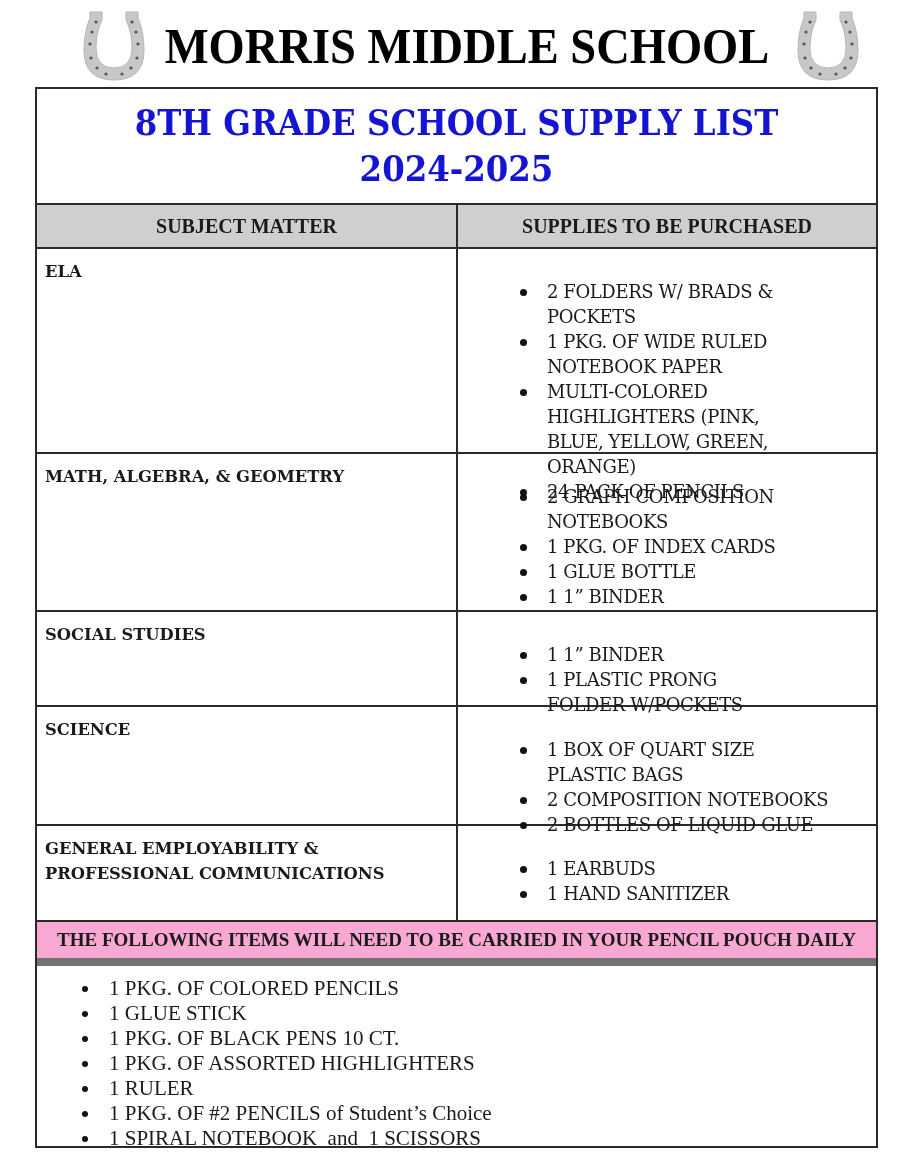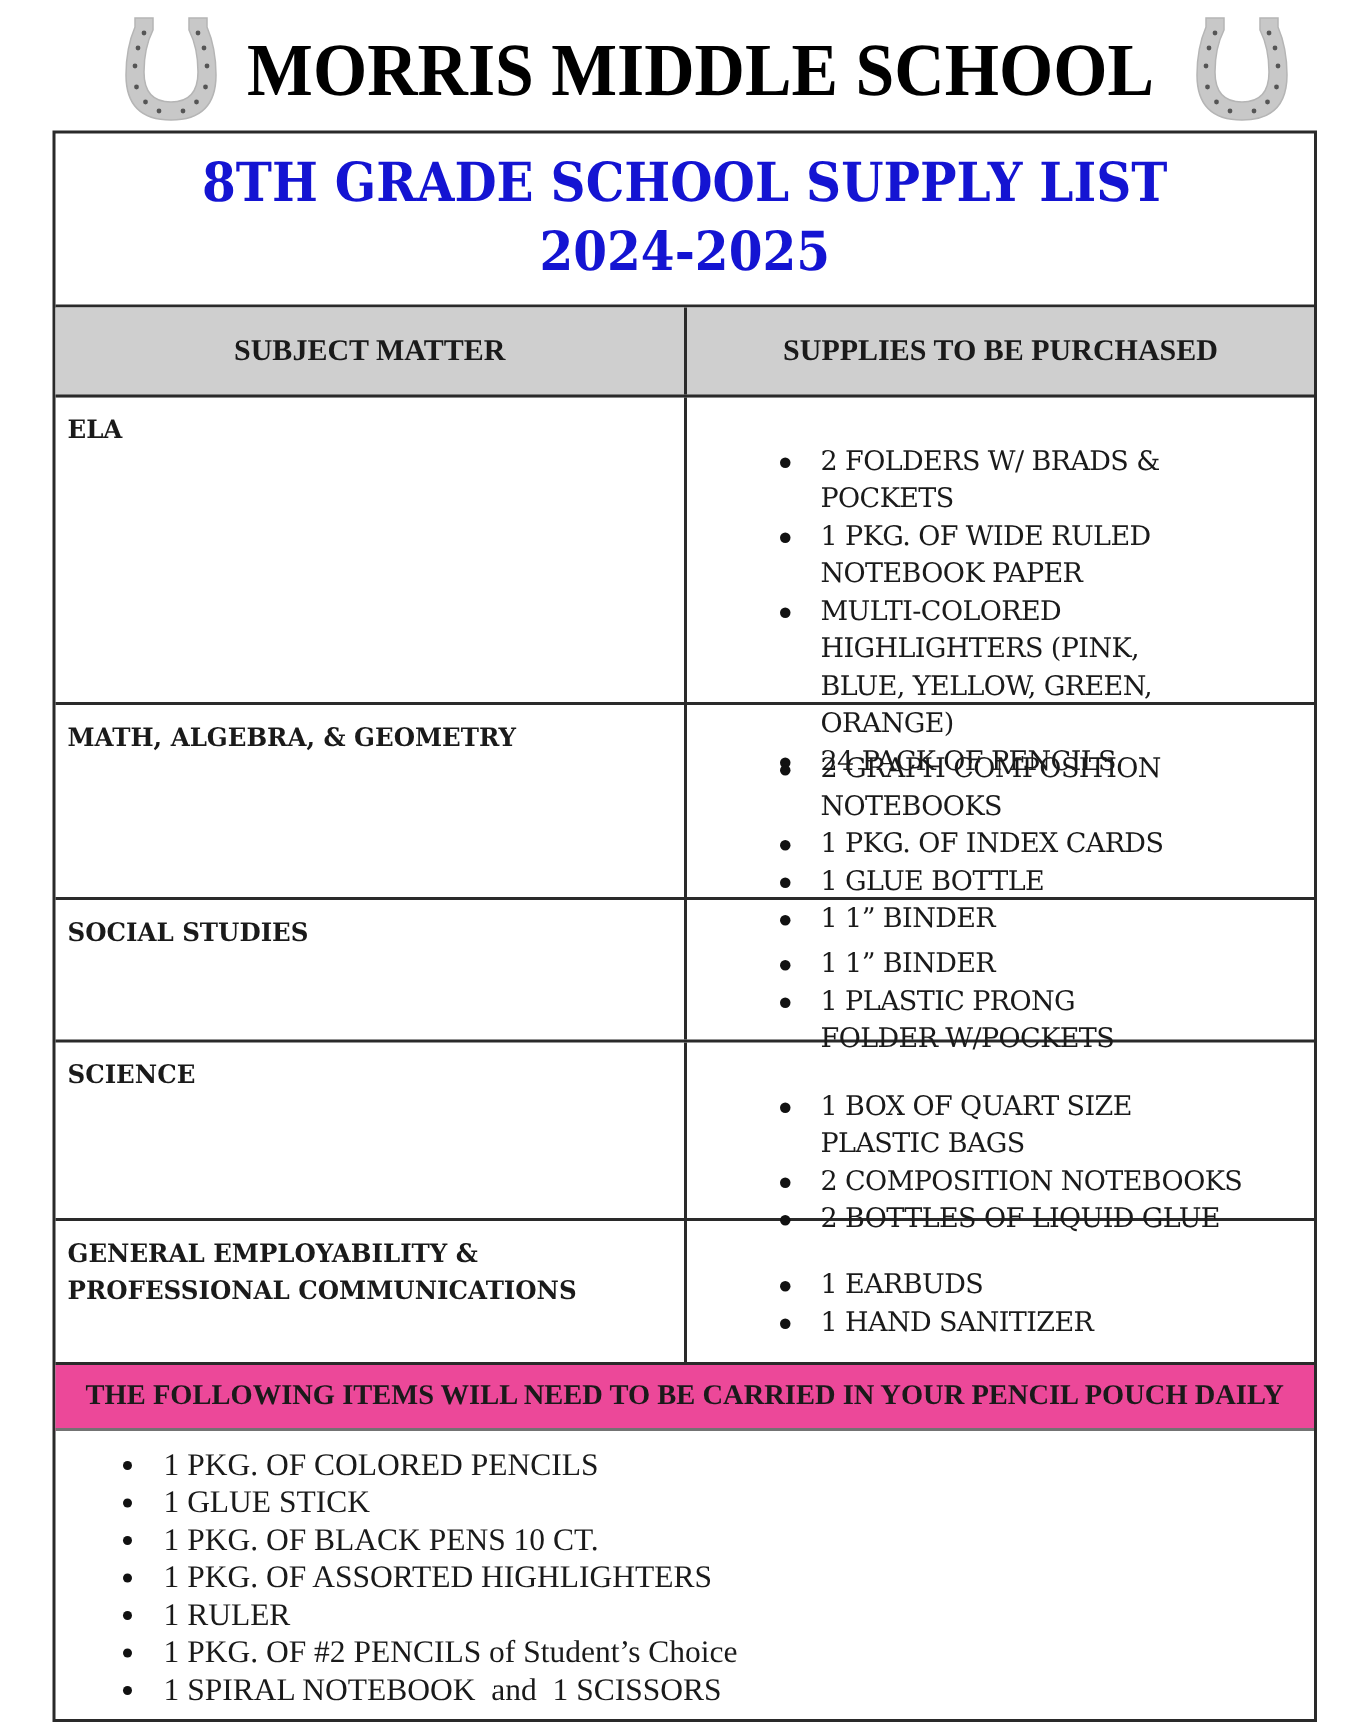--- a/index.html
+++ b/index.html
@@ -63,21 +63,21 @@
       font-family: "DejaVu Serif", serif;
       font-weight: bold;
       color: #1414d2;
       font-size: 36px;
       line-height: 46px;
       transform: scaleX(0.9);
     }
     .title-line.first { padding-top: 10px; }
     .table-head {
       display: flex;
-      height: 60px;
+      height: 44px;
       background: #cfcfcf;
       border-bottom: 2px solid #2a2a2a;
       box-sizing: border-box;
     }
     .col-subject {
       width: 421px;
       border-right: 2px solid #2a2a2a;
       box-sizing: border-box;
     }
     .col-supplies {
@@ -130,22 +130,22 @@
       position: absolute;
       left: 46px;
       top: 10px;
       width: 7px;
       height: 7px;
       border-radius: 50%;
       background: #111;
     }
     .pouch-head {
       height: 44px;
-      background: #ec4899;
-      border-bottom: 2px solid #737373;
+      background: #f9a8d4;
+      border-bottom: 8px solid #737373;
       display: flex;
       align-items: center;
       justify-content: center;
       font-family: "Liberation Serif", serif;
       font-weight: bold;
       font-size: 19px;
       color: #1a1a1a;
       box-sizing: border-box;
     }
     ul.pouch {
@@ -229,21 +229,21 @@
     <div class="col-supplies">
       <ul class="supplies">
         <li>2 FOLDERS W/ BRADS &amp; POCKETS</li>
         <li style="padding-right:60px">1 PKG. OF WIDE RULED NOTEBOOK PAPER</li>
         <li style="padding-right:40px">MULTI-COLORED HIGHLIGHTERS (PINK, BLUE, YELLOW, GREEN, ORANGE)</li>
         <li>24 PACK OF PENCILS</li>
       </ul>
     </div>
   </div>
 
-  <div class="row" style="height:130px">
+  <div class="row" style="height:158px">
     <div class="col-subject subject"><span>MATH, ALGEBRA, &amp; GEOMETRY</span></div>
     <div class="col-supplies">
       <ul class="supplies">
         <li style="">2 GRAPH COMPOSITION NOTEBOOKS</li>
         <li>1 PKG. OF INDEX CARDS</li>
         <li>1 GLUE BOTTLE</li>
         <li>1 1” BINDER</li>
       </ul>
     </div>
   </div>

